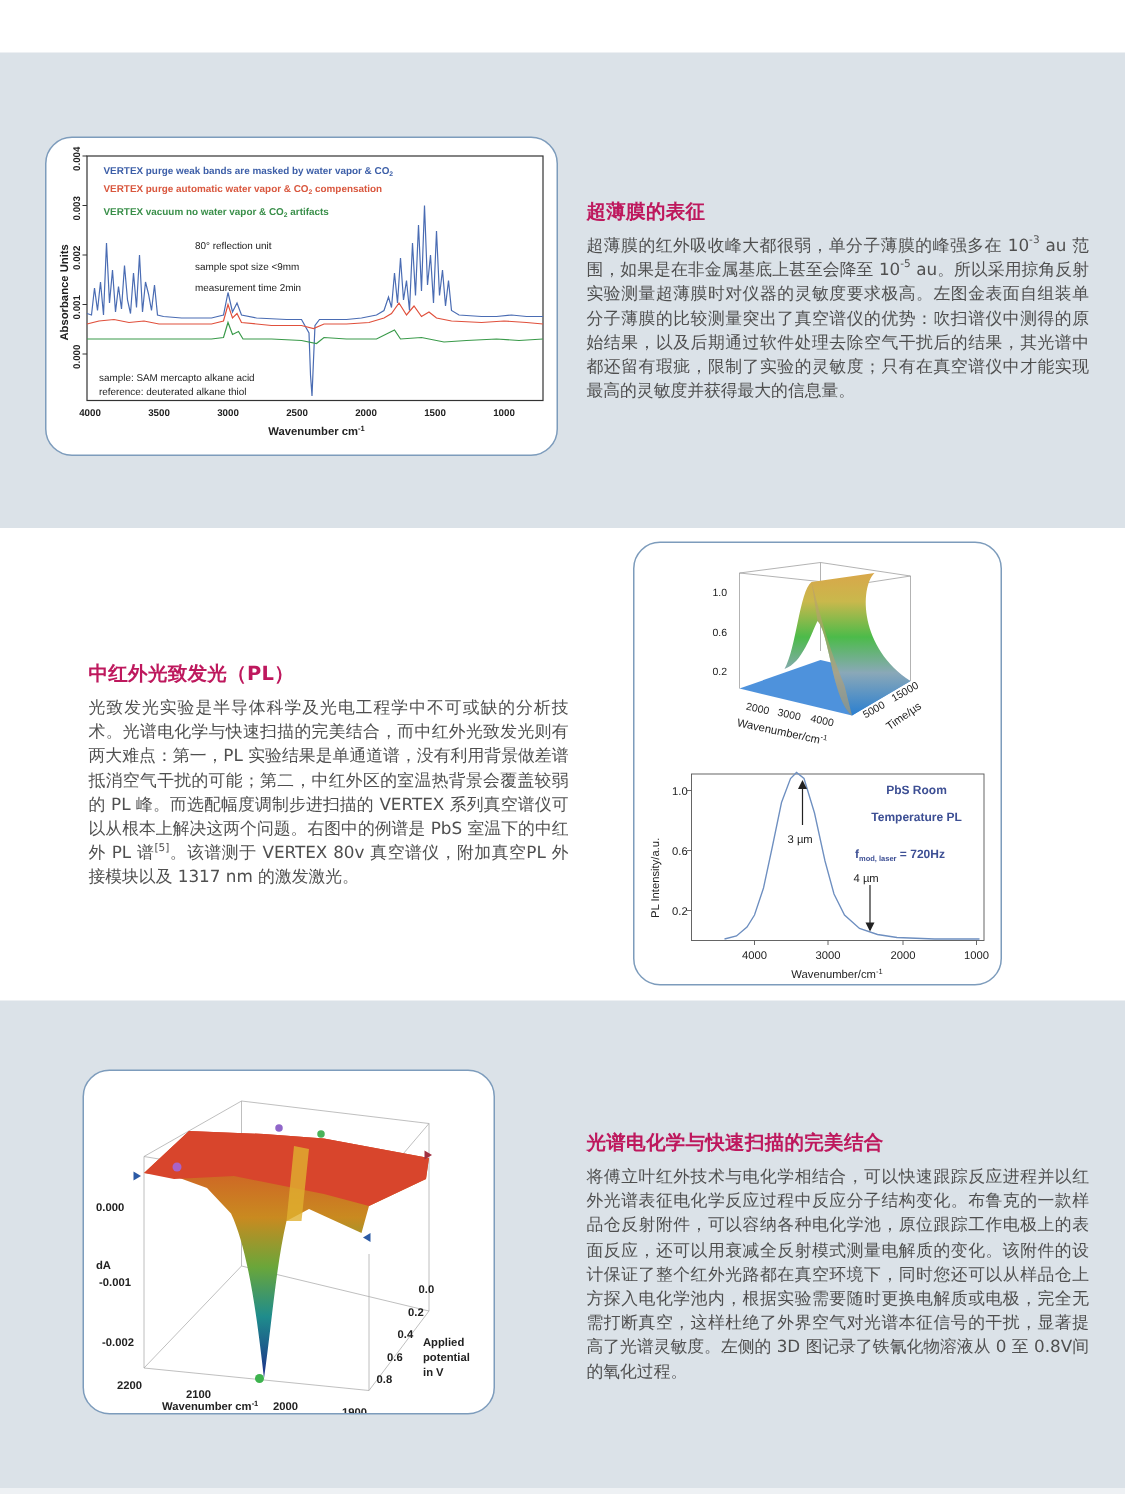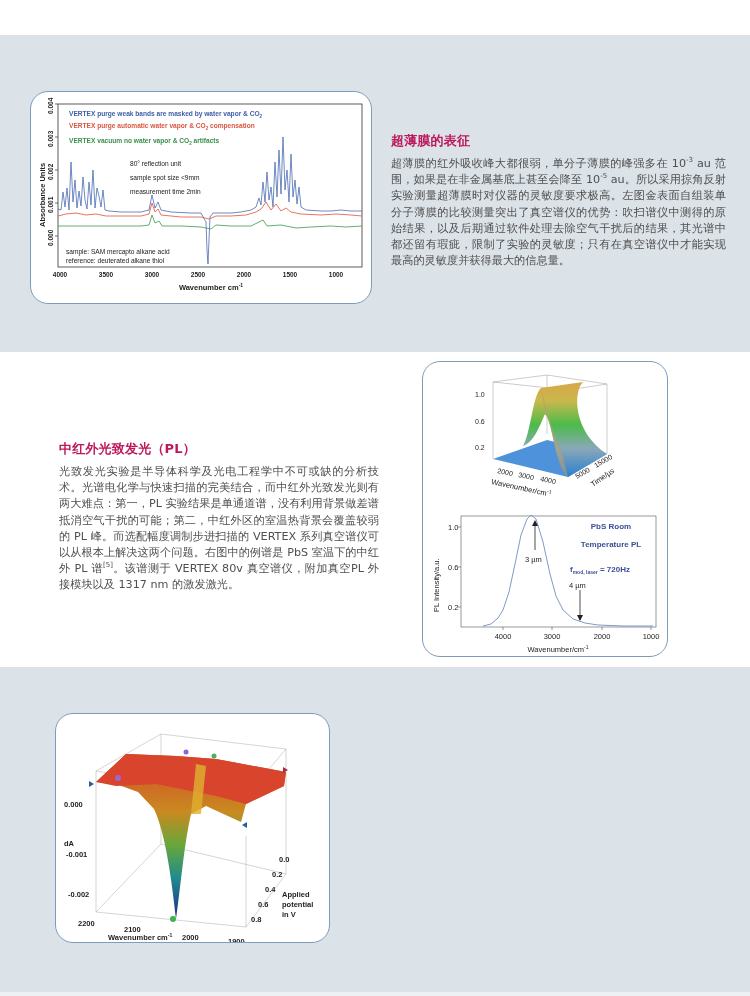--- a/index.html
+++ b/index.html
@@ -227,13 +227,15 @@
       <text x="202" y="193">0.6</text>
       <text x="195" y="208">0.8</text>
       <text x="226" y="183">Applied</text>
       <text x="226" y="193">potential</text>
       <text x="226" y="203">in V</text>
     </g>
   </svg>
 </div>
 
 <div class="section-text" style="left:391px; top:753px; width:335px;">
+  <div class="section-title">光谱电化学与快速扫描的完美结合</div>
+  <div class="section-body">将傅立叶红外技术与电化学相结合，可以快速跟踪反应进程并以红外光谱表征电化学反应过程中反应分子结构变化。布鲁克的一款样品仓反射附件，可以容纳各种电化学池，原位跟踪工作电极上的表面反应，还可以用衰减全反射模式测量电解质的变化。该附件的设计保证了整个红外光路都在真空环境下，同时您还可以从样品仓上方探入电化学池内，根据实验需要随时更换电解质或电极，完全无需打断真空，这样杜绝了外界空气对光谱本征信号的干扰，显著提高了光谱灵敏度。左侧的 3D 图记录了铁氰化物溶液从 0 至 0.8V间的氧化过程。</div>
 </div>
 
 </body></html>

